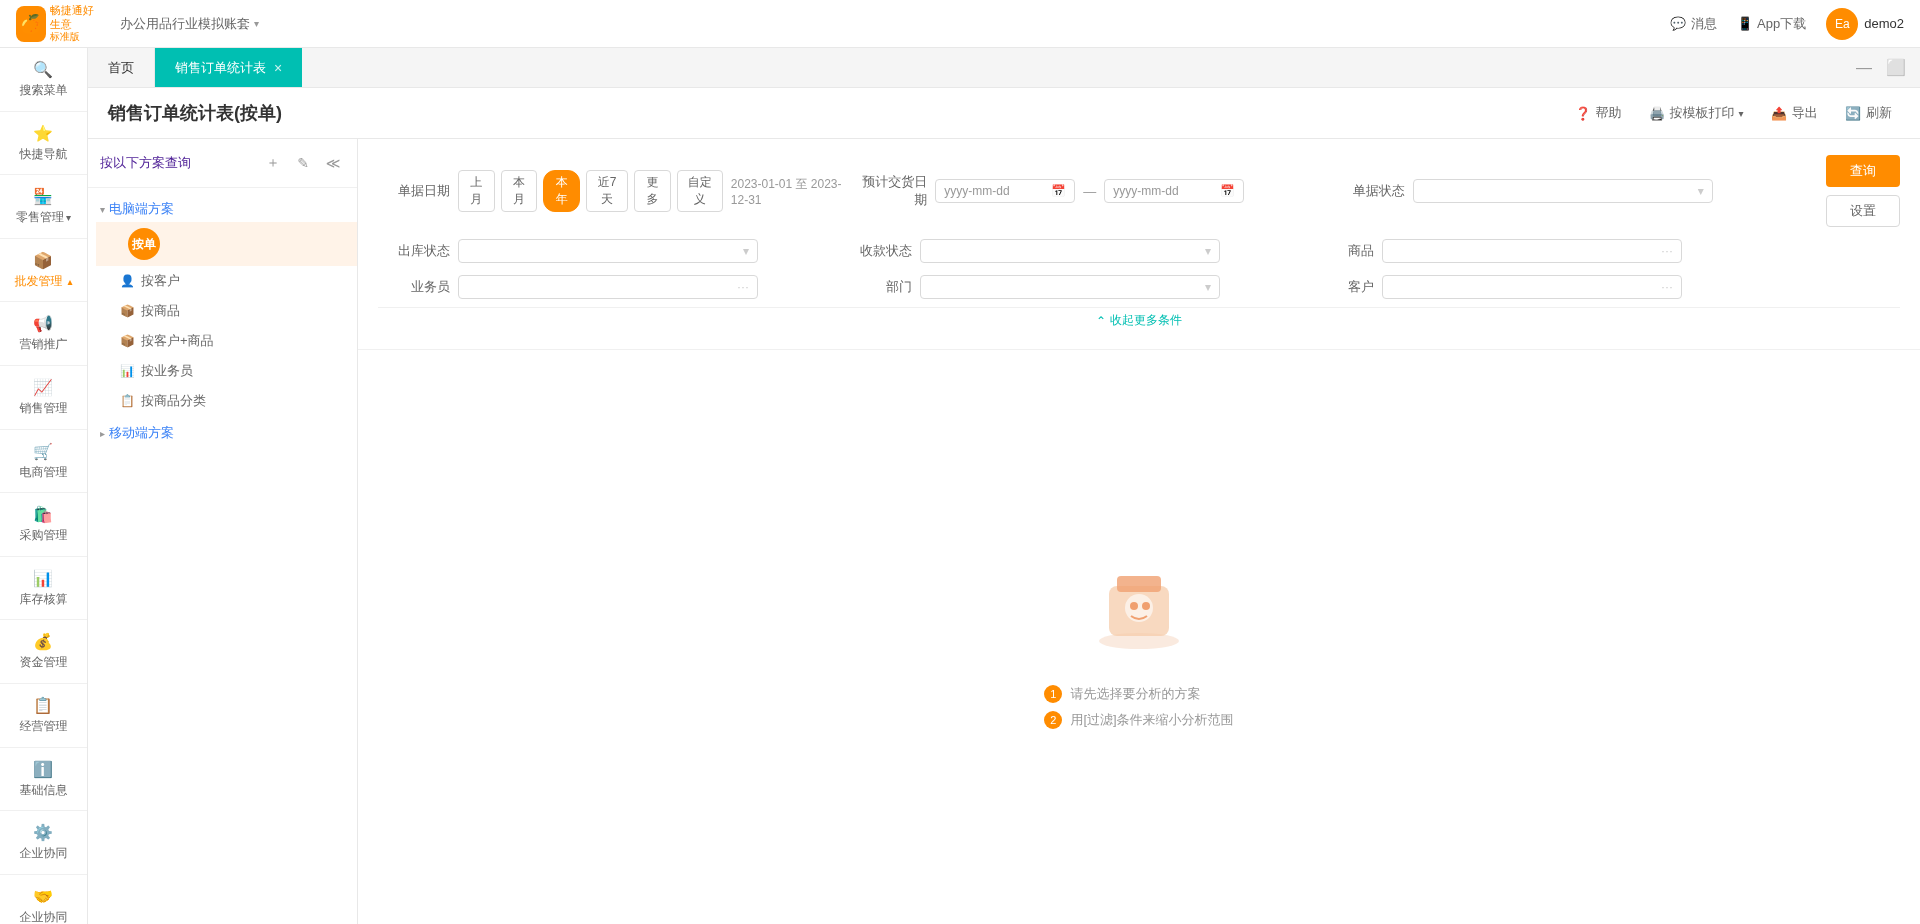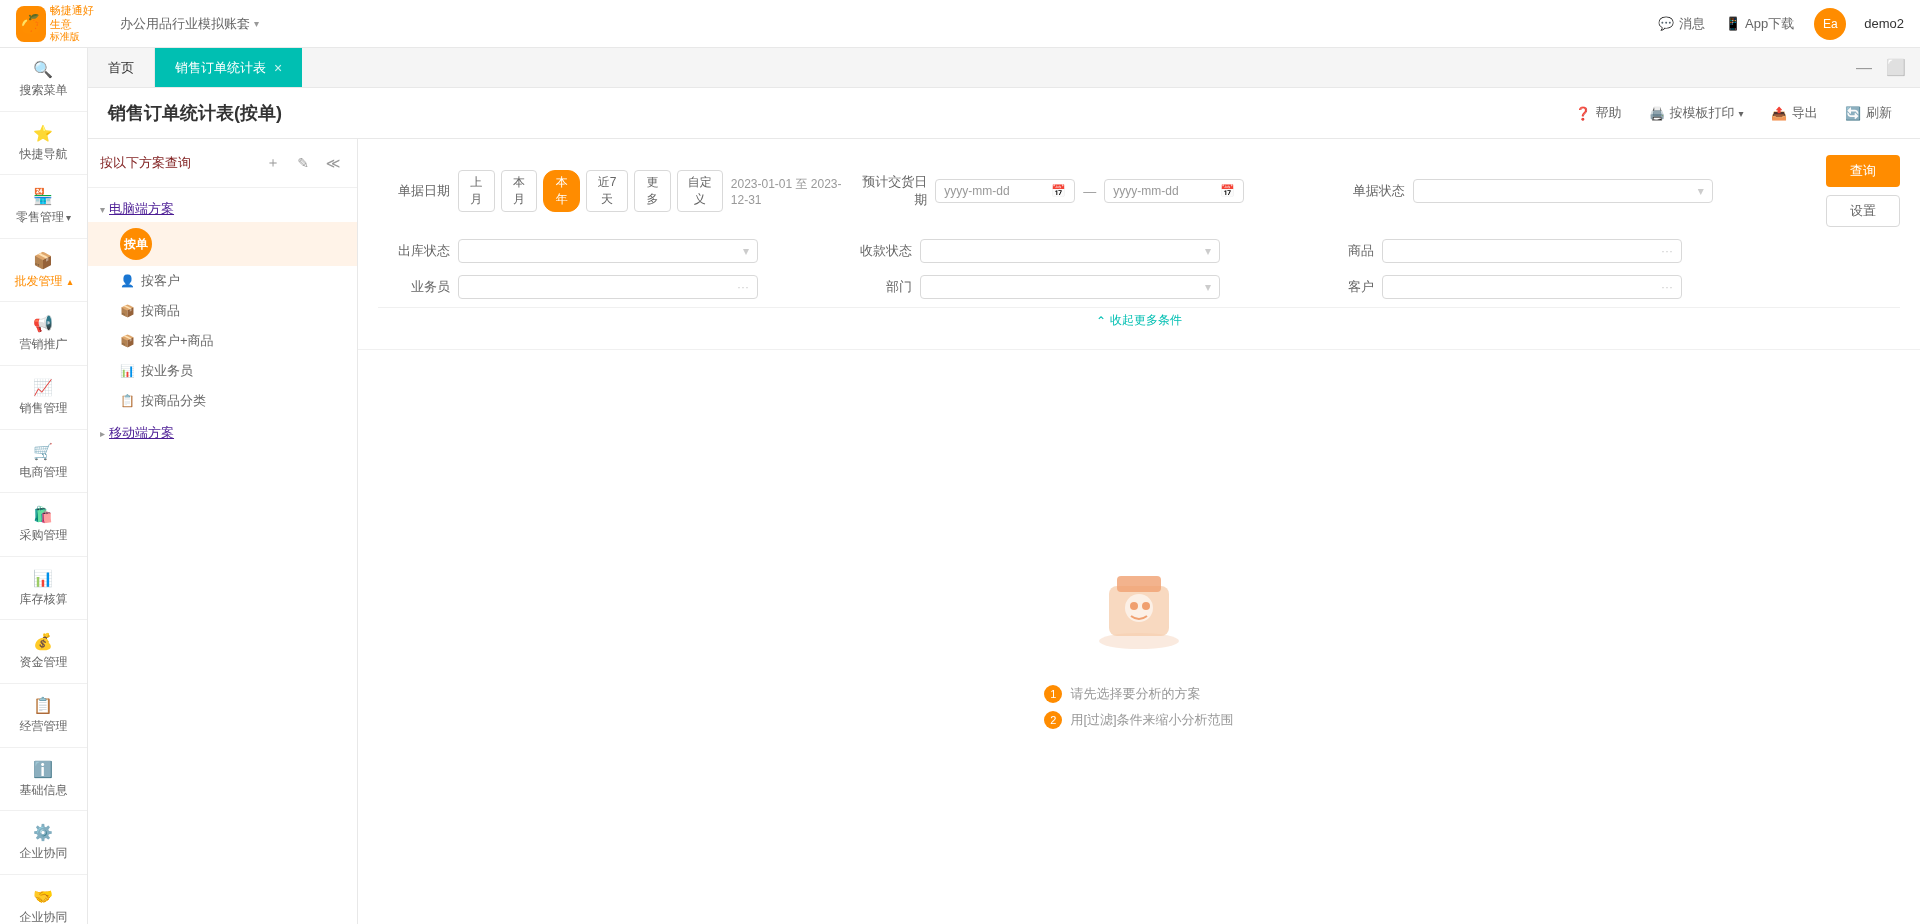--- a/index.html
+++ b/index.html
@@ -48,29 +48,29 @@
     .page-title { font-size: 18px; font-weight: 600; color: #333; padding-bottom: 12px; }
     .page-actions { display: flex; align-items: center; gap: 12px; padding-bottom: 12px; }
     .page-action-btn { display: flex; align-items: center; gap: 4px; color: #666; font-size: 13px; cursor: pointer; padding: 4px 8px; }
 
     
     .main-split { display: flex; flex: 1; overflow: hidden; }
 
     
     .left-panel { width: 270px; background: #fff; border-right: 1px solid #e8e8e8; flex-shrink: 0; display: flex; flex-direction: column; overflow: hidden; }
     .left-panel-header { display: flex; align-items: center; padding: 12px; border-bottom: 1px solid #f0f0f0; gap: 6px; }
-    .left-panel-title { font-size: 13px; color: #7f1d1d; font-weight: 500; flex: 1; }
+    .left-panel-title { font-size: 13px; color: #4c1d95; font-weight: 500; flex: 1; }
     .icon-btn { width: 24px; height: 24px; display: flex; align-items: center; justify-content: center; cursor: pointer; color: #999; border-radius: 4px; font-size: 14px; }
     .tree-area { flex: 1; overflow-y: auto; padding: 8px 0; }
     .tree-group { margin-bottom: 4px; }
     .tree-group-header { display: flex; align-items: center; padding: 4px 12px; cursor: pointer; }
     .tree-group-icon { color: #999; font-size: 10px; margin-right: 4px; }
-    .tree-group-label { font-size: 13px; color: #4c1d95; font-weight: 500; text-decoration: underline; }
+    .tree-group-label { font-size: 13px; color: #3b82f6; font-weight: 500; }
     .tree-item { display: flex; align-items: center; padding: 6px 12px 6px 32px; cursor: pointer; font-size: 13px; color: #666; }
-    .tree-item.active { background: #fff3e8; color: #ff8c00; font-weight: 500; }
+    .tree-item.active { background: #fff3e8; color: #ff8c00; font-weight: 500; margin-left: 8px; }
     .tree-item-icon { margin-right: 6px; font-size: 12px; color: #999; }
     .active-dot { width: 32px; height: 32px; background: #ff8c00; border-radius: 50%; display: flex; align-items: center; justify-content: center; color: white; font-size: 12px; font-weight: bold; margin-right: 8px; }
 
     
     .right-panel { flex: 1; display: flex; flex-direction: column; overflow: hidden; background: #fff; }
     .filter-section { padding: 16px 20px; border-bottom: 1px solid #f0f0f0; }
     .filter-label { color: #666; font-size: 13px; width: 80px; flex-shrink: 0; text-align: right; padding-right: 8px; }
     .date-quick-btn { padding: 3px 8px; border: 1px solid #d9d9d9; border-radius: 4px; font-size: 12px; cursor: pointer; color: #666; background: #fff; }
     .date-quick-btn.active { background: #ff8c00; border-color: #ff8c00; color: #fff; border-radius: 12px; }
     .date-input { border: 1px solid #d9d9d9; border-radius: 4px; padding: 4px 8px; font-size: 12px; width: 140px; color: #999; display: flex; justify-content: space-between; cursor: pointer; background: #fff; }
@@ -112,21 +112,21 @@
     </div>
     <div class="top-right">
       <div class="top-btn">
         <span>💬</span>
         <span>消息</span>
       </div>
       <div class="top-btn">
         <span>📱</span>
         <span>App下载</span>
       </div>
-      <div style="display:flex;align-items:center;gap:18px;cursor:pointer;">
+      <div style="display:flex;align-items:center;gap:6px;cursor:pointer;">
         <div class="user-avatar">Ea</div>
         <span class="user-name">demo2</span>
       </div>
     </div>
   </div>
 
   <div class="main-layout">
 
     <div class="sidebar">
       <div class="sidebar-item">

